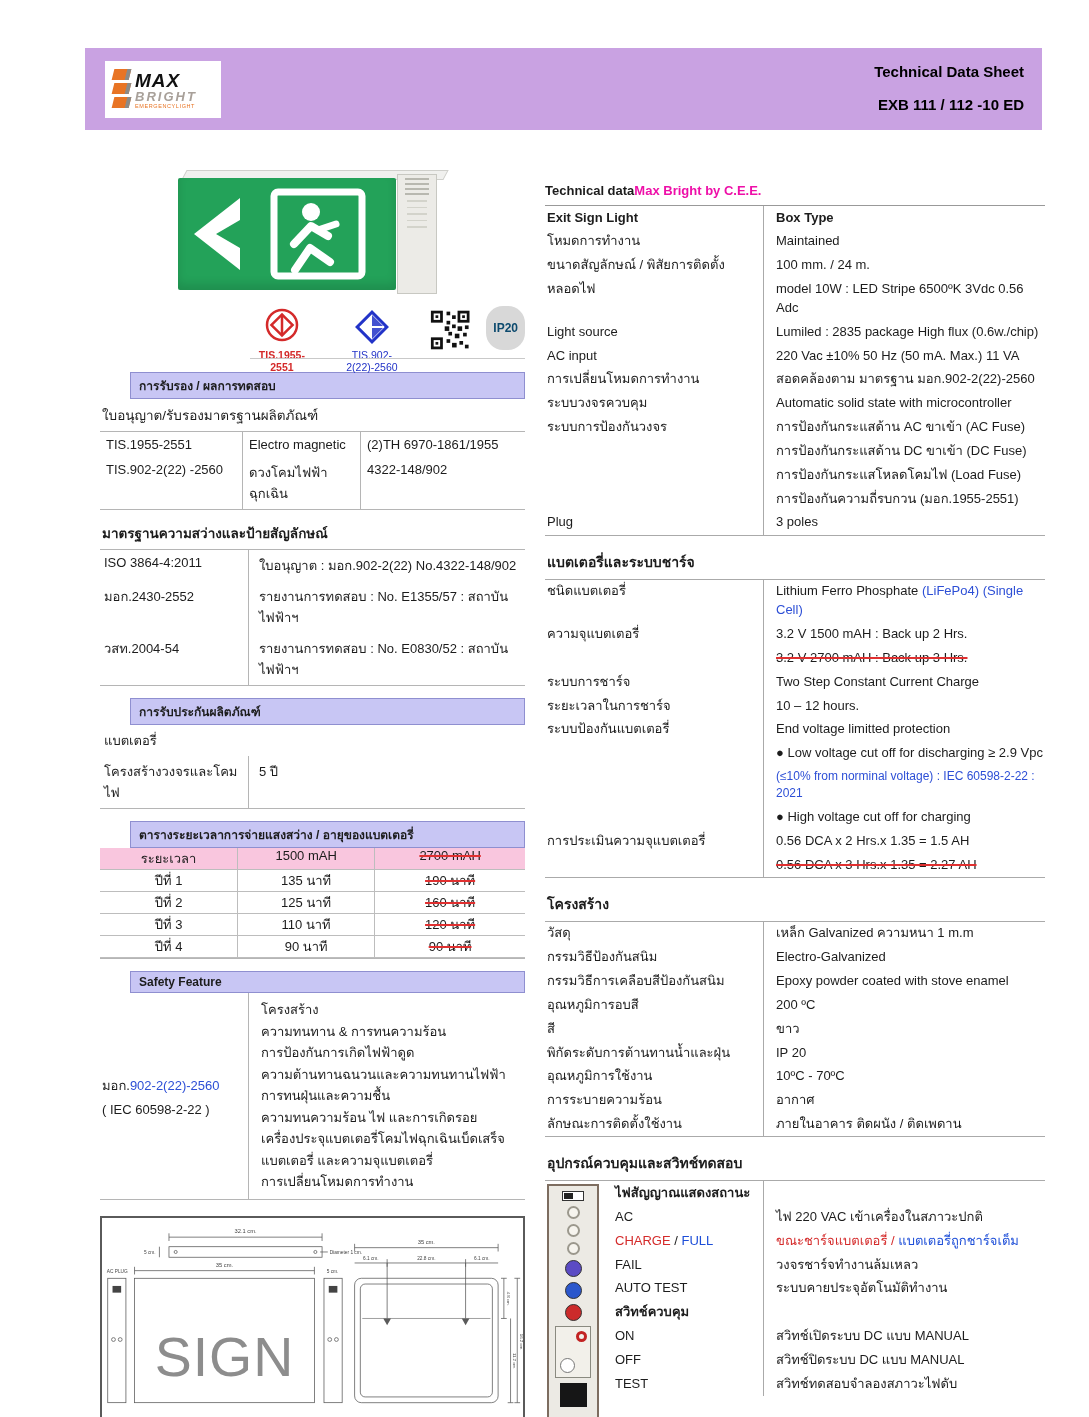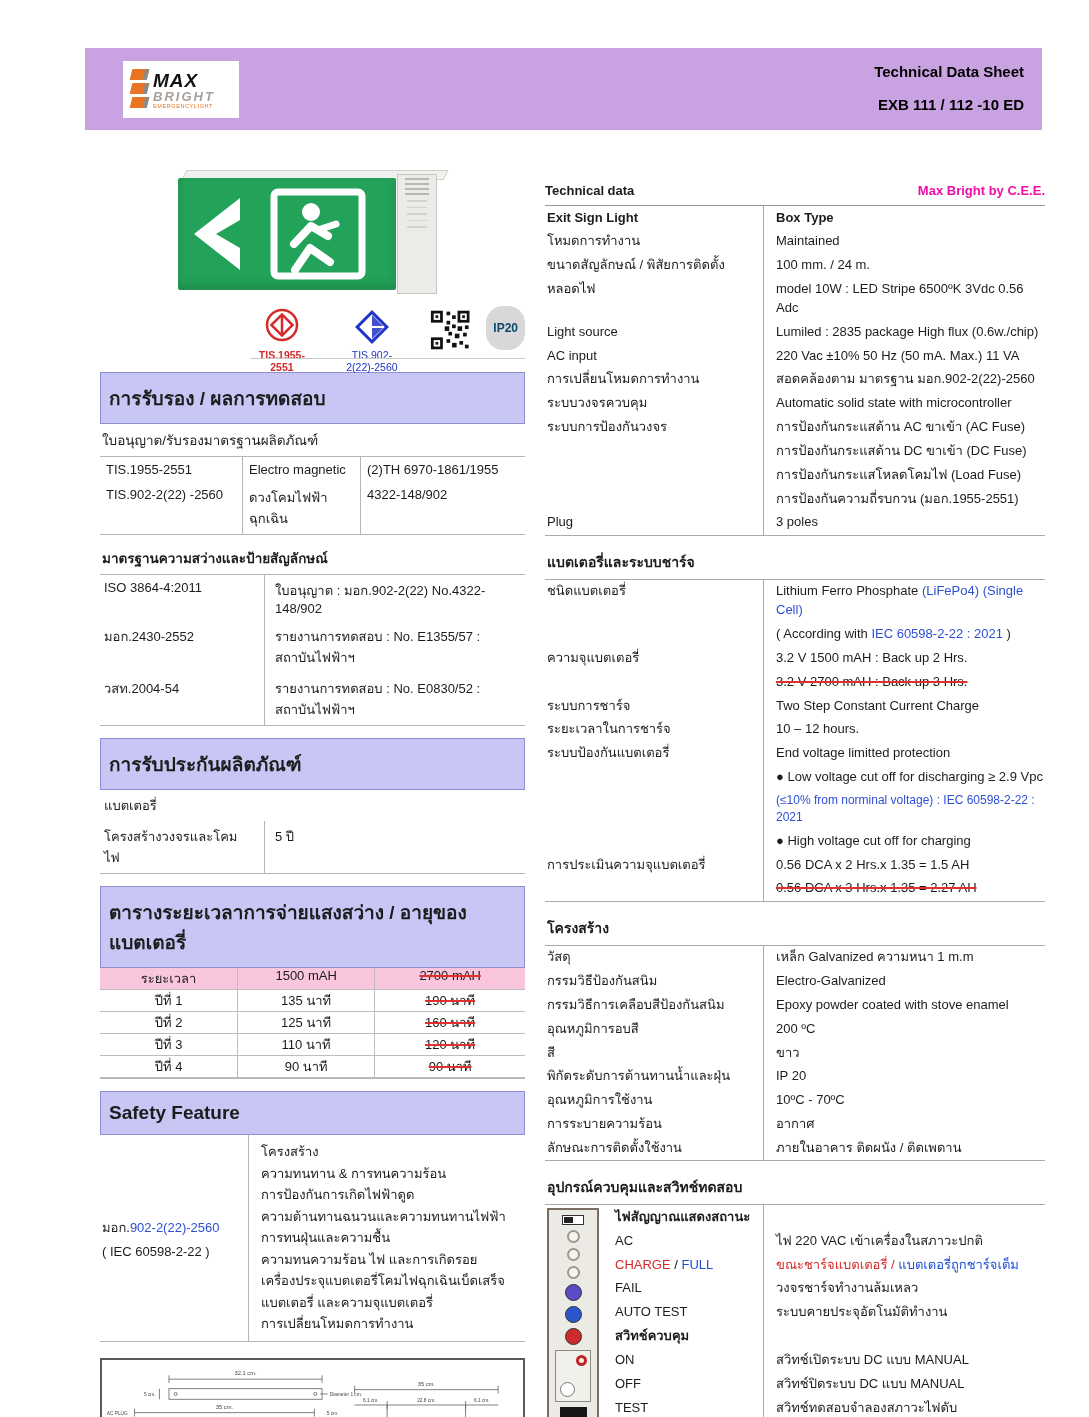--- a/index.html
+++ b/index.html
@@ -11,21 +11,21 @@
   }
   .blue  { color:#2d4fd6; }
   .red   { color:#d42a2a; }
   .green { color:#1d4ed8; }
   .magenta { color:#ee0fa8; }
   .b { font-weight:bold; }
   .strike { text-decoration:line-through; text-decoration-color:#e03030; text-decoration-thickness:1.5px; }
 
   
   .band { position:absolute; left:85px; top:48px; width:957px; height:82px; background:#c9a2e2; }
-  .logo-box { position:absolute; left:38px; top:13px; width:116px; height:57px; background:#fff; padding:6px 6px 4px 8px; display:flex; gap:5px; }
+  .logo-box { position:absolute; left:20px; top:13px; width:116px; height:57px; background:#fff; padding:6px 6px 4px 8px; display:flex; gap:5px; }
   .logo-blocks { display:flex; flex-direction:column; gap:3px; padding-top:2px; }
   .logo-block { width:17px; height:11px; background:#e87424; border-right:4px solid #8a8a88; transform:skewX(-14deg); }
   .logo-text { display:flex; flex-direction:column; justify-content:center; line-height:1; }
   .logo-max { font-size:19px; font-weight:bold; font-style:italic; color:#111; letter-spacing:1px; }
   .logo-bright { font-size:13px; font-weight:bold; font-style:italic; color:#a8a099; letter-spacing:2px; }
   .logo-sub { font-size:5.5px; color:#e87424; letter-spacing:0.6px; margin-top:1px; }
   .band-right { position:absolute; right:18px; top:15px; text-align:right; font-weight:bold; font-size:15px; color:#000000; }
   .band-right .line2 { margin-top:16px; }
 
   
@@ -41,29 +41,29 @@
   .vent { height:2px; background:#b8b8b0; margin:3px 7px 0 7px; }
   .sidebits { height:1.5px; background:#d3d3cb; margin:5px 9px 0 9px; }
   .cert-row { position:absolute; left:150px; top:158px; width:275px; display:flex; align-items:flex-start; gap:16px; }
   .cert-item { text-align:center; }
   .cert-label-red  { font-size:10.5px; font-weight:bold; color:#d42a2a; margin-top:2px; }
   .cert-label-blue { font-size:10.5px; font-weight:normal; color:#2233c8; margin-top:2px; }
   .ip-badge { width:42px; height:44px; background:#d8d8d8; display:flex; align-items:center; justify-content:center; font-weight:bold; font-size:12px; color:#0c4a6e;border-radius:17px; }
   .cert-underline { position:absolute; left:150px; top:210px; width:275px; border-bottom:1.5px solid #c9c9c9; }
 
   
-  .pbar { background:#c8c6f4; border:1px solid #8f8fd0; padding:10px 8px; font-weight:bold; font-size:19px; margin-top:12px; }
+  .pbar { background:#c8c6f4; border:1px solid #8f8fd0; padding:3px 8px; font-weight:bold; font-size:12px; margin-top:12px;margin-left:30px; }
 
   
   .lt { border-bottom:1.5px solid #b5b5b5; }
   .lt .sub { padding:5px 2px; border-bottom:1px solid #b5b5b5; font-size:13.5px; }
   .row3 { display:grid; grid-template-columns:142px 118px 1fr; }
   .row3 > div { padding:5px 2px 5px 6px; }
   .row3 > div + div { border-left:1px solid #b5b5b5; }
-  .row2 { display:grid; grid-template-columns:148px 1fr;gap:16px; }
+  .row2 { display:grid; grid-template-columns:148px 1fr; }
   .row2 > div { padding:5px 2px 5px 4px; }
   .row2 > div + div { border-left:1px solid #b5b5b5; padding-left:10px; }
   .sec-title-l { font-weight:bold; font-size:13.5px; padding:12px 0 5px 2px; }
   .topline { border-top:1.5px solid #b5b5b5; }
 
   
   .blt { border-bottom:1.5px solid #b5b5b5; }
   .blt .hrow, .blt .drow { display:grid; grid-template-columns:1fr 1fr 1.1fr; text-align:center; }
   .blt .hrow { background:#f9c6de; }
   .blt .hrow > div, .blt .drow > div { padding:0 2px; border-bottom:1px solid #bdbdbd; }
@@ -72,21 +72,21 @@
   
   .safety-block { display:grid; grid-template-columns:148px 1fr; border-bottom:1.5px solid #b5b5b5; }
   .safety-left { display:flex; flex-direction:column; justify-content:center; gap:6px; padding:4px 0 4px 2px; }
   .safety-right { border-left:1px solid #b5b5b5; padding:6px 0 6px 12px; }
   .safety-right div { line-height:21.5px; }
 
   
   .draw-box { margin-top:16px; border:2px solid #5a5a5a; height:226px; background:#fff; }
 
   
-  .tech-head { display:flex; justify-content:space-between; font-weight:bold; padding-bottom:7px; border-bottom:1.5px solid #999; }
+  .tech-head { display:flex; font-weight:bold; padding-bottom:7px; border-bottom:1.5px solid #999; }
   .t2 { border-bottom:1.5px solid #aaa; }
   .t2 .trow { display:grid; grid-template-columns:218px 1fr; }
   .t2 .tl { padding:2.5px 4px 2.5px 2px; line-height:1.45; }
   .t2 .tv { border-left:1px solid #aaa; padding:2.5px 0 2.5px 12px; line-height:1.45; }
   .sec-title-r { font-weight:bold; font-size:14px; padding:15px 0 6px 2px; }
   .note-sm { font-size:12px; }
 
   
   .controls-wrap { position:relative; }
   .panel-strip { position:absolute; left:2px; top:4px; width:52px; height:248px; background:#eceae4; border:2px solid #7d6d60; display:flex; flex-direction:column; align-items:center; padding-top:5px; gap:5px; }
@@ -425,24 +425,20 @@
       </div>
   </div>
 
   <div class="sec-title-r">แบตเตอรี่และระบบชาร์จ</div>
   <div class="t2" style="border-top:1.5px solid #aaa;">
     <div class="trow">
       <div class="tl">ชนิดแบตเตอรี่</div>
       <div class="tv"><span>Lithium Ferro Phosphate </span><span class="blue">(LiFePo4) (Single Cell)</span></div>
     </div>
     <div class="trow">
-      <div class="tl"></div>
-      <div class="tv"><span>( According with </span><span class="blue">IEC 60598-2-22 : 2021</span><span> )</span></div>
-    </div>
-    <div class="trow">
       <div class="tl">ความจุแบตเตอรี่</div>
       <div class="tv">3.2 V  1500 mAH : Back up  2 Hrs.</div>
     </div>
     <div class="trow">
       <div class="tl"></div>
       <div class="tv strike">3.2 V  2700 mAH : Back up  3 Hrs.</div>
     </div>
     <div class="trow">
       <div class="tl">ระบบการชาร์จ</div>
       <div class="tv">Two Step Constant Current Charge</div>

